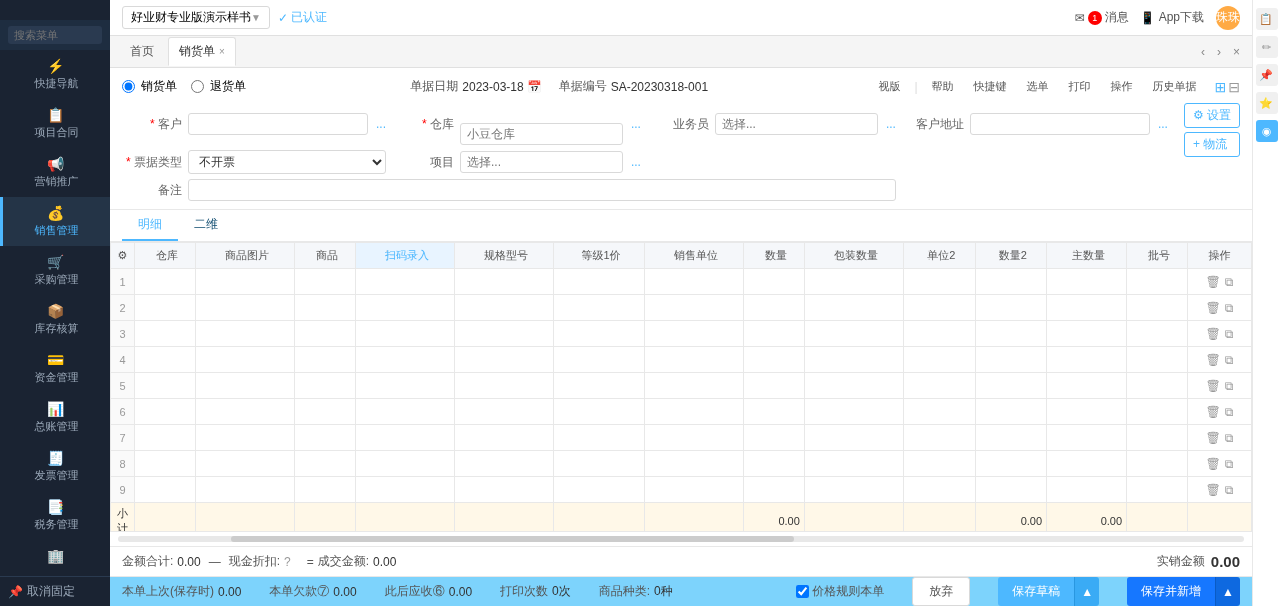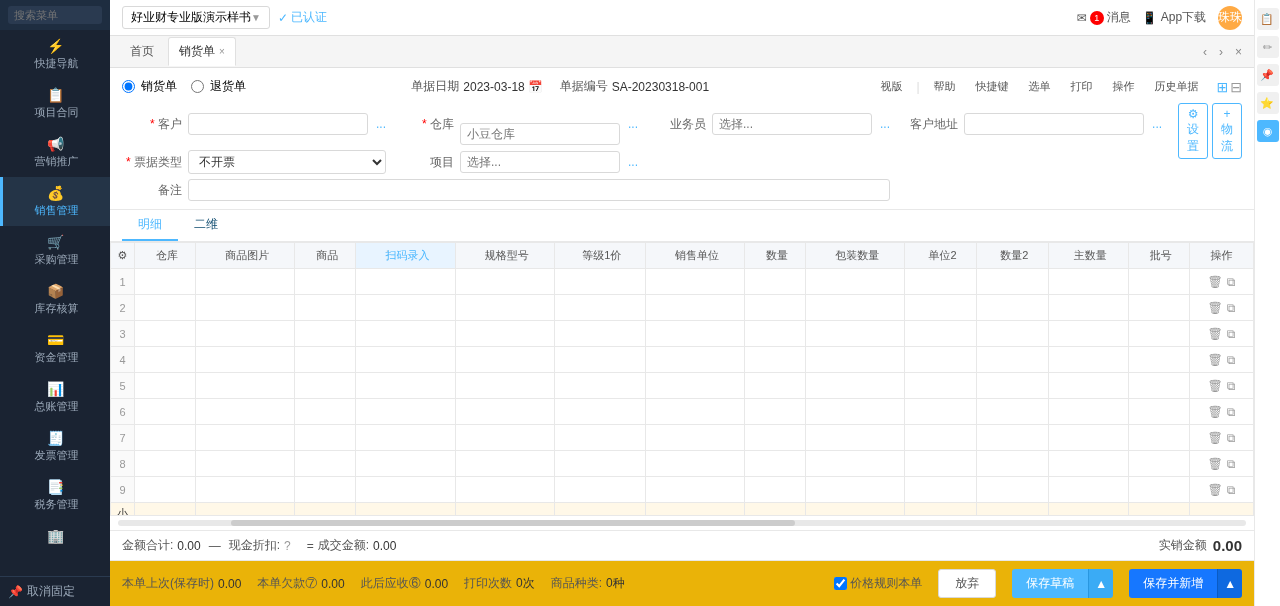--- a/index.html
+++ b/index.html
@@ -2,21 +2,21 @@
 <html><head>
   <meta charset="utf-8">
   <style>
     * { box-sizing: border-box; margin: 0; padding: 0; font-family: 'Microsoft YaHei', Arial, sans-serif; font-size: 12px; }
     body { width: 1280px; height: 606px; overflow: hidden; background: #f0f2f5; display: flex; }
 
     
     .sidebar { width: 110px; background: #1a2332; height: 100%; display: flex; flex-direction: column; flex-shrink: 0; }
     .sidebar-logo { background: #0d6efd; color: white; padding: 8px 4px; text-align: center; font-size: 11px; font-weight: bold; cursor: pointer; }
     .sidebar-logo span { display: block; font-size: 10px; }
-    .sidebar-search { background: #1e2d40; padding: 6px 8px; }
+    .sidebar-search { background: #1e2d40; padding: 6px 8px; margin-top: 20px; }
     .sidebar-search input { width: 100%; background: #2a3a50; border: none; color: #aaa; padding: 3px 6px; border-radius: 3px; font-size: 11px; outline: none; }
     .sidebar-nav { flex: 1; overflow-y: auto; }
     .sidebar-item { display: flex; flex-direction: column; align-items: center; padding: 8px 4px; color: #9aa8b8; cursor: pointer; border-left: 3px solid transparent; }
     .sidebar-item.active { background: #243447; color: #4db8ff; border-left-color: #4db8ff; }
     .sidebar-item .icon { font-size: 14px; margin-bottom: 2px; }
     .sidebar-item .label { font-size: 11px; text-align: center; }
     .sidebar-bottom { padding: 6px 8px; border-top: 1px solid #2a3a50; color: #9aa8b8; cursor: pointer; display: flex; align-items: center; gap: 4px; font-size: 11px; }
 
     
     .main-area { flex: 1; display: flex; flex-direction: column; height: 100%; }
@@ -52,21 +52,21 @@
     .form-toolbar { display: flex; align-items: center; gap: 8px; margin-left: auto; }
     .btn-toolbar { border: none; background: none; cursor: pointer; color: #555; font-size: 11px; display: flex; align-items: center; gap: 2px; padding: 3px 6px; }
     .form-field { display: flex; align-items: center; gap: 6px; }
     .form-label { color: #666; white-space: nowrap; min-width: 60px; text-align: right; font-size: 12px; }
     .form-label.required::before { content: '* '; color: red; }
     .form-input { flex: 1; border: 1px solid #d9d9d9; border-radius: 3px; padding: 3px 6px; font-size: 12px; color: #333; outline: none; background: #fff; }
     .form-dots { color: #4db8ff; cursor: pointer; margin-left: 2px; }
     .form-select { flex: 1; border: 1px solid #d9d9d9; border-radius: 3px; padding: 3px 6px; font-size: 12px; color: #333; outline: none; background: #fff; }
 
     
-    .right-action-btns { display: flex; gap: 4px; margin-left: 8px; }
+    .right-action-btns { display: flex; flex-direction: column; gap: 4px; margin-left: 8px; }
     .btn-right { border: 1px solid #4db8ff; color: #4db8ff; background: #fff; padding: 3px 8px; border-radius: 3px; cursor: pointer; font-size: 12px; display: flex; align-items: center; gap: 3px; }
 
     
     .tab-section { background: #fff; padding: 0 12px; border-bottom: 1px solid #e8e8e8; }
     .inner-tabs { display: flex; gap: 0; }
     .inner-tab { padding: 6px 16px; cursor: pointer; color: #0c4a6e; font-size: 12px; border-bottom: 2px solid transparent; }
     .inner-tab.active { color: #4db8ff; border-bottom-color: #4db8ff; font-weight: 500; }
 
     
     .table-wrapper { flex: 1; overflow: auto; background: #fff; }
@@ -88,21 +88,21 @@
 
     
     .summary-bar { background: #fff; border-top: 1px solid #e8e8e8; padding: 6px 12px; display: flex; align-items: center; gap: 16px; }
     .summary-item { display: flex; align-items: center; gap: 4px; font-size: 12px; color: #555; }
     .summary-value { color: #333; font-weight: 500; }
     .summary-spacer { flex: 1; }
     .summary-total { display: flex; align-items: center; gap: 6px; font-size: 13px; color: #555; }
     .summary-total-value { color: #333; font-size: 15px; font-weight: bold; }
 
     
-    .bottom-bar { background: #eab308; border-top: 1px solid #e8e8e8; padding: 8px 12px; display: flex; align-items: center; gap: 16px; }
+    .bottom-bar { background: #7dd3fc; border-top: 1px solid #e8e8e8; padding: 0 12px; display: flex; align-items: center; gap: 28px; }
     .bottom-info { display: flex; align-items: center; gap: 4px; font-size: 11px; color: #555; }
     .bottom-info-value { color: #333; }
     .bottom-spacer { flex: 1; }
     .checkbox-label { display: flex; align-items: center; gap: 3px; font-size: 11px; color: #555; }
     .btn-abandon { border: 1px solid #d9d9d9; background: #fff; padding: 5px 16px; border-radius: 3px; cursor: pointer; font-size: 12px; color: #555; }
     .btn-save-draft { background: #4db8ff; color: white; border: none; padding: 6px 14px; border-radius: 3px 0 0 3px; cursor: pointer; font-size: 12px; display: flex; align-items: center; gap: 4px; }
     .btn-save-draft-arrow { background: #3aabf5; color: white; border: none; padding: 6px 6px; border-radius: 0 3px 3px 0; cursor: pointer; border-left: 1px solid #2997e0; }
     .btn-save-new { background: #1677ff; color: white; border: none; padding: 6px 14px; border-radius: 3px 0 0 3px; cursor: pointer; font-size: 12px; display: flex; align-items: center; gap: 4px; }
     .btn-save-new-arrow { background: #0e69e0; color: white; border: none; padding: 6px 6px; border-radius: 0 3px 3px 0; cursor: pointer; border-left: 1px solid #0a5bc4; }
 

